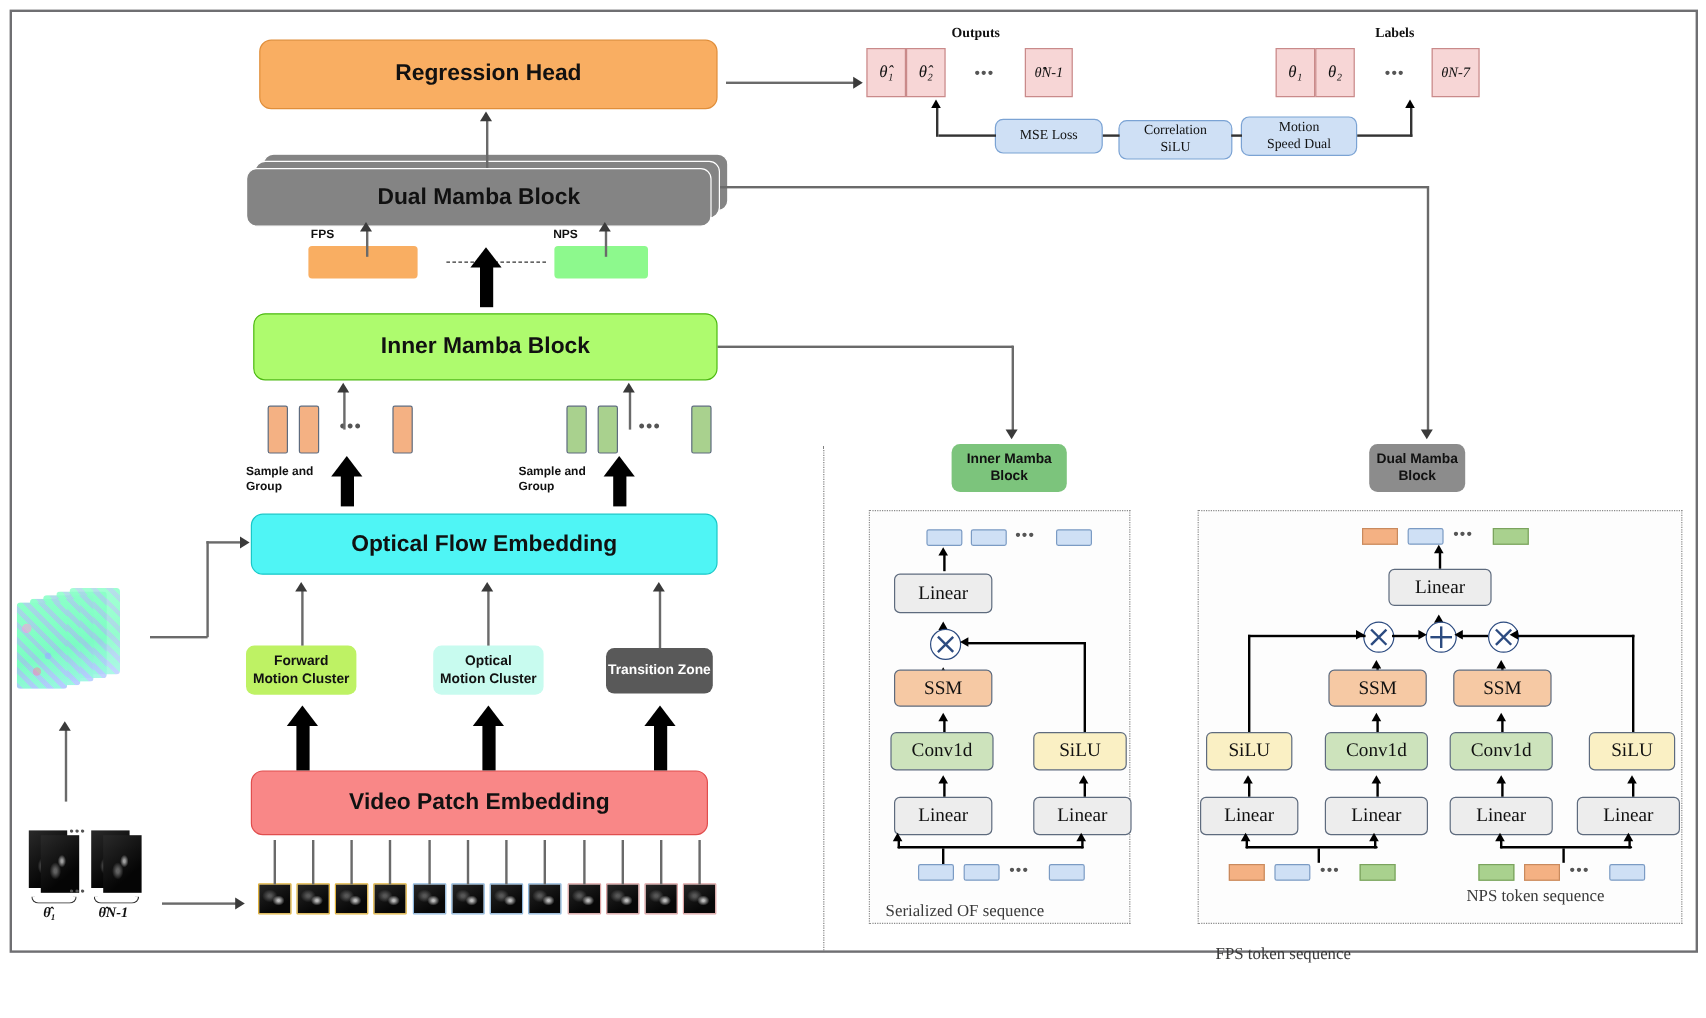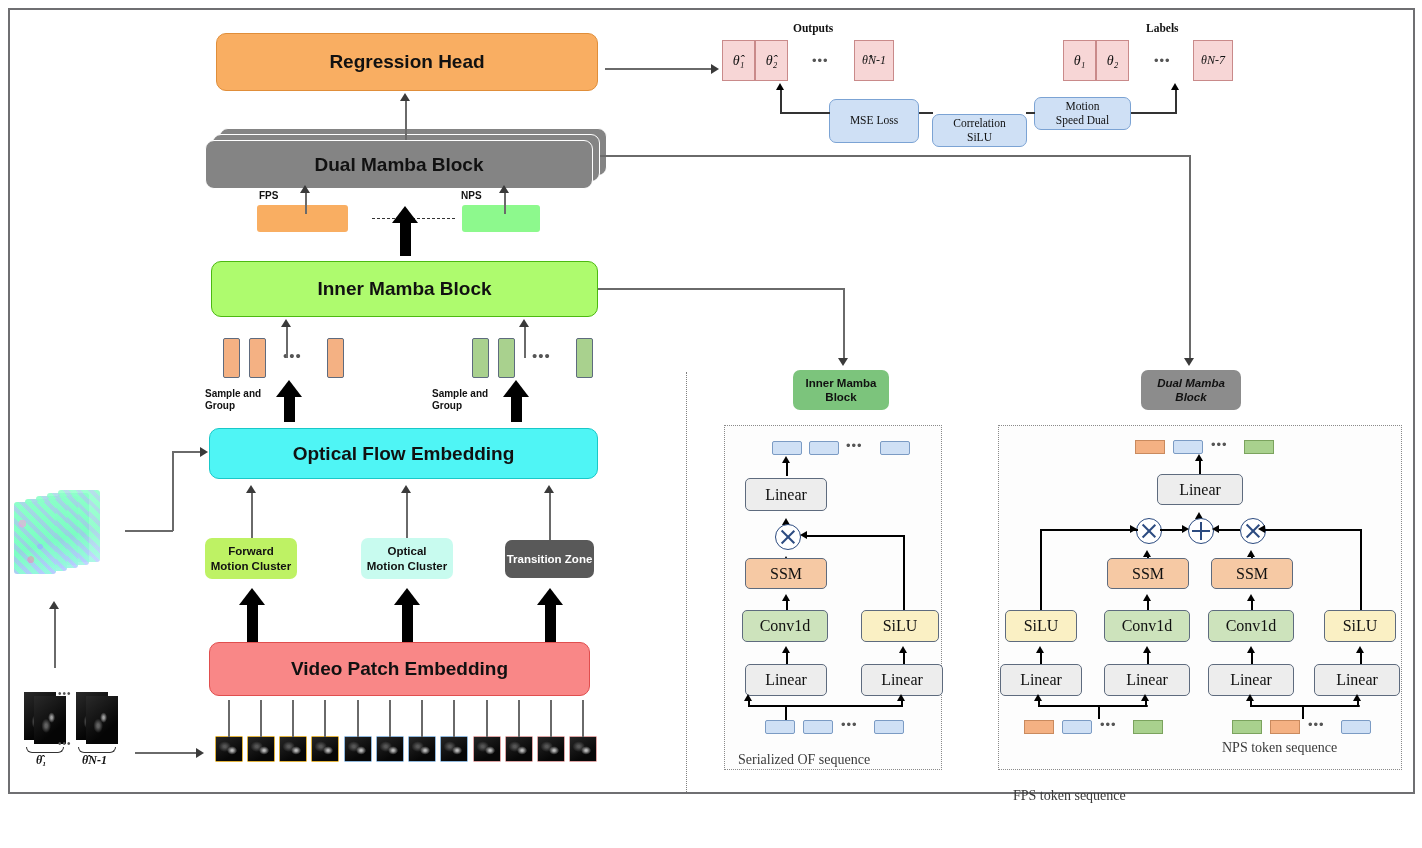--- a/index.html
+++ b/index.html
@@ -71,21 +71,21 @@
   .darkline{background:#333;}
 
   
   .vdivider{left:686px;top:372px;width:0;height:420px;border-left:1.6px dotted #808080;}
   .panel{border:1.5px dotted #8a8a8a;background:#fdfdfd;}
   .panel-inner{left:724px;top:425px;width:218px;height:345px;}
   .panel-dual{left:998px;top:425px;width:404px;height:345px;}
   .hdrbox{border-radius:7px;display:flex;align-items:center;justify-content:center;text-align:center;
           font-size:11.5px;font-weight:bold;line-height:1.25;color:#111;}
   .hdr-inner{left:793px;top:370px;width:96px;height:40px;background:#7CC47C;}
-  .hdr-dual{left:1141px;top:370px;width:100px;height:40px;background:#8c8c8c;font-style:italic;}
+  .hdr-dual{left:1141px;top:370px;width:80px;height:40px;background:#8c8c8c;}
 
   .nbox{border:1.4px solid #5E6B7E;border-radius:5px;display:flex;align-items:center;justify-content:center;
         font-family:"Liberation Serif",serif;font-size:16px;color:#111;}
   .n-lin{background:#EDEDED;}
   .n-ssm{background:#F6C9A4;}
   .n-conv{background:#CDE3BC;}
   .n-silu{background:#FAF0C4;}
 
   .seqtok{border:1.2px solid #7B9BC4;background:#CFE0F5;border-radius:2px;}
   .seqtok-o{border:1.2px solid #C98A5E;background:#F4B183;}
@@ -294,26 +294,26 @@
 
   <div class="abs sec-title" style="left:1146px;top:22px;">Labels</div>
   <div class="abs theta" style="left:1063px;top:40px;width:33px;height:41px;">θ₁</div>
   <div class="abs theta" style="left:1096px;top:40px;width:33px;height:41px;">θ₂</div>
   <div class="abs dots" style="left:1154px;top:53px;font-size:13px;">•••</div>
   <div class="abs theta" style="left:1193px;top:40px;width:40px;height:41px;font-size:12px;">θN-7</div>
 
   <div class="abs thinline hline" style="left:605px;top:68px;width:108px;"></div>
   <div class="abs arrowright" style="left:711px;top:64px;"></div>
 
-  <div class="abs lossbox" style="left:829px;top:99px;width:90px;height:44px;">
+  <div class="abs lossbox" style="left:829px;top:99px;width:90px;height:29px;">
     <div>
         <div>MSE Loss</div>
       </div>
   </div>
-  <div class="abs lossbox" style="left:932px;top:114px;width:95px;height:33px;">
+  <div class="abs lossbox" style="left:932px;top:100px;width:95px;height:33px;">
     <div>
       <div>Correlation</div>
       <div>SiLU</div>
     </div>
   </div>
   <div class="abs lossbox" style="left:1034px;top:97px;width:97px;height:33px;">
     <div>
       <div>Motion</div>
       <div>Speed Dual</div>
     </div>

